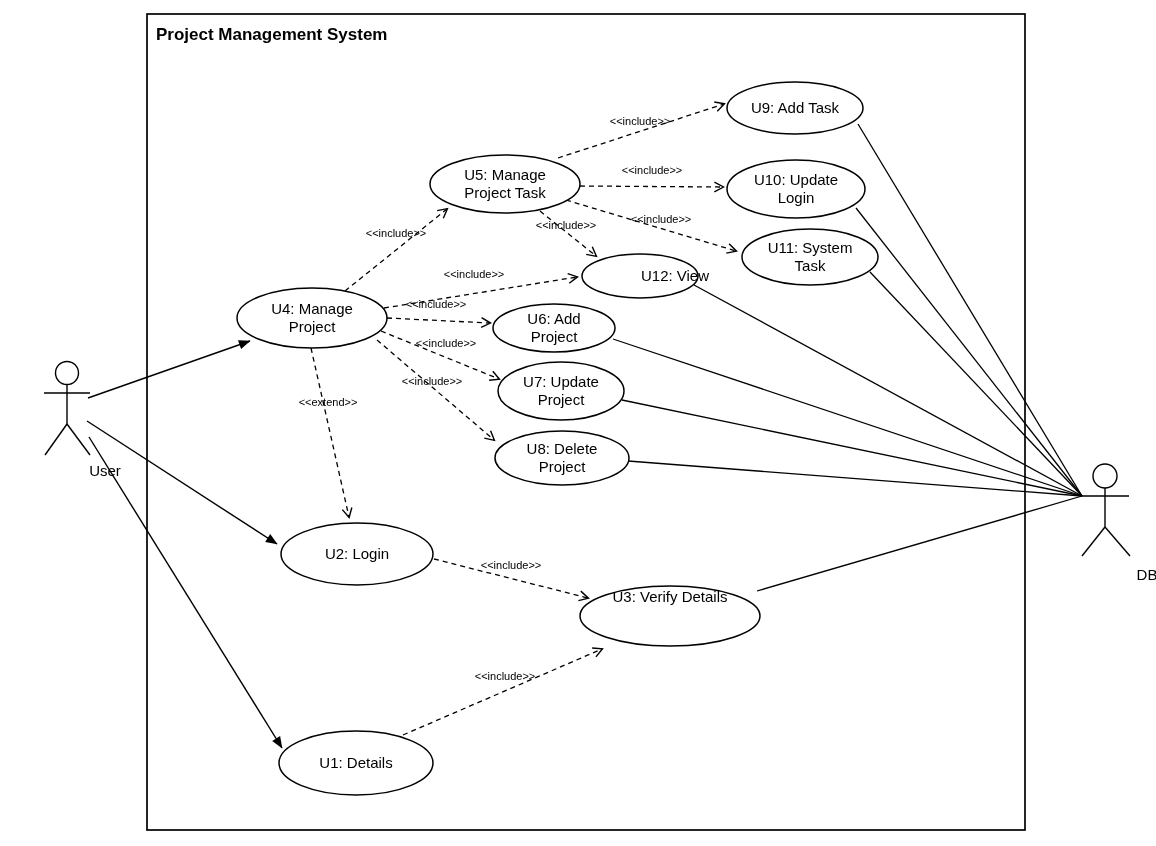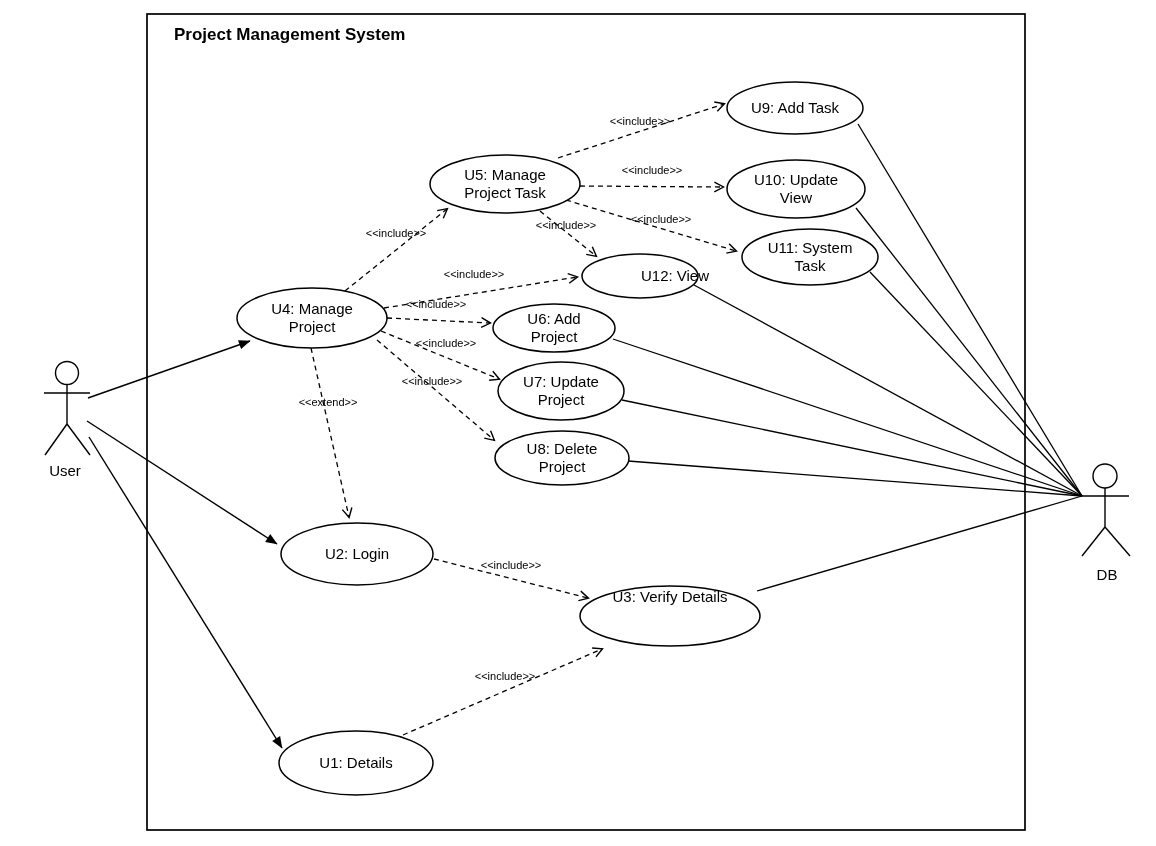--- a/index.html
+++ b/index.html
@@ -14,23 +14,23 @@
   .stage svg{position:absolute;left:0;top:0;}
   .lbl{
     position:absolute;
     transform:translate(-50%,-50%);
     text-align:center;
     line-height:1.18;
     color:#000;
   }
   .uc-lbl{font-size:15px;white-space:pre-line;}
   .con-lbl{font-size:11px;white-space:nowrap;}
-  .actor-lbl{font-size:15px;white-space:nowrap;}
+  .actor-lbl{font-size:15px;white-space:nowrap;margin-left:40px;}
   .diagram-title{
-    position:absolute;left:174px;top:25px;
+    position:absolute;left:156px;top:25px;
     transform:none;
     font-size:17px;font-weight:bold;white-space:nowrap;
   }
 </style>
 </head>
 <body>
 
 <div class="stage">
 
   <svg width="1156" height="846" viewBox="0 0 1156 846">
@@ -119,21 +119,21 @@
   <div class="lbl uc-lbl" style="left:505px;top:184px">U5: Manage
 Project Task</div>
   <div class="lbl uc-lbl" style="left:554px;top:328px">U6: Add
 Project</div>
   <div class="lbl uc-lbl" style="left:561px;top:391px">U7: Update
 Project</div>
   <div class="lbl uc-lbl" style="left:562px;top:458px">U8: Delete
 Project</div>
   <div class="lbl uc-lbl" style="left:795px;top:108px">U9: Add Task</div>
   <div class="lbl uc-lbl" style="left:796px;top:189px">U10: Update
-View</div>
+Login</div>
   <div class="lbl uc-lbl" style="left:810px;top:257px">U11: System
 Task</div>
   <div class="lbl uc-lbl" style="left:675px;top:276px">U12: View</div>
 
   <div class="lbl con-lbl" style="left:396px;top:233px">&lt;&lt;include&gt;&gt;</div>
   <div class="lbl con-lbl" style="left:474px;top:274px">&lt;&lt;include&gt;&gt;</div>
   <div class="lbl con-lbl" style="left:436px;top:304px">&lt;&lt;include&gt;&gt;</div>
   <div class="lbl con-lbl" style="left:446px;top:343px">&lt;&lt;include&gt;&gt;</div>
   <div class="lbl con-lbl" style="left:432px;top:381px">&lt;&lt;include&gt;&gt;</div>
   <div class="lbl con-lbl" style="left:328px;top:402px">&lt;&lt;extend&gt;&gt;</div>

